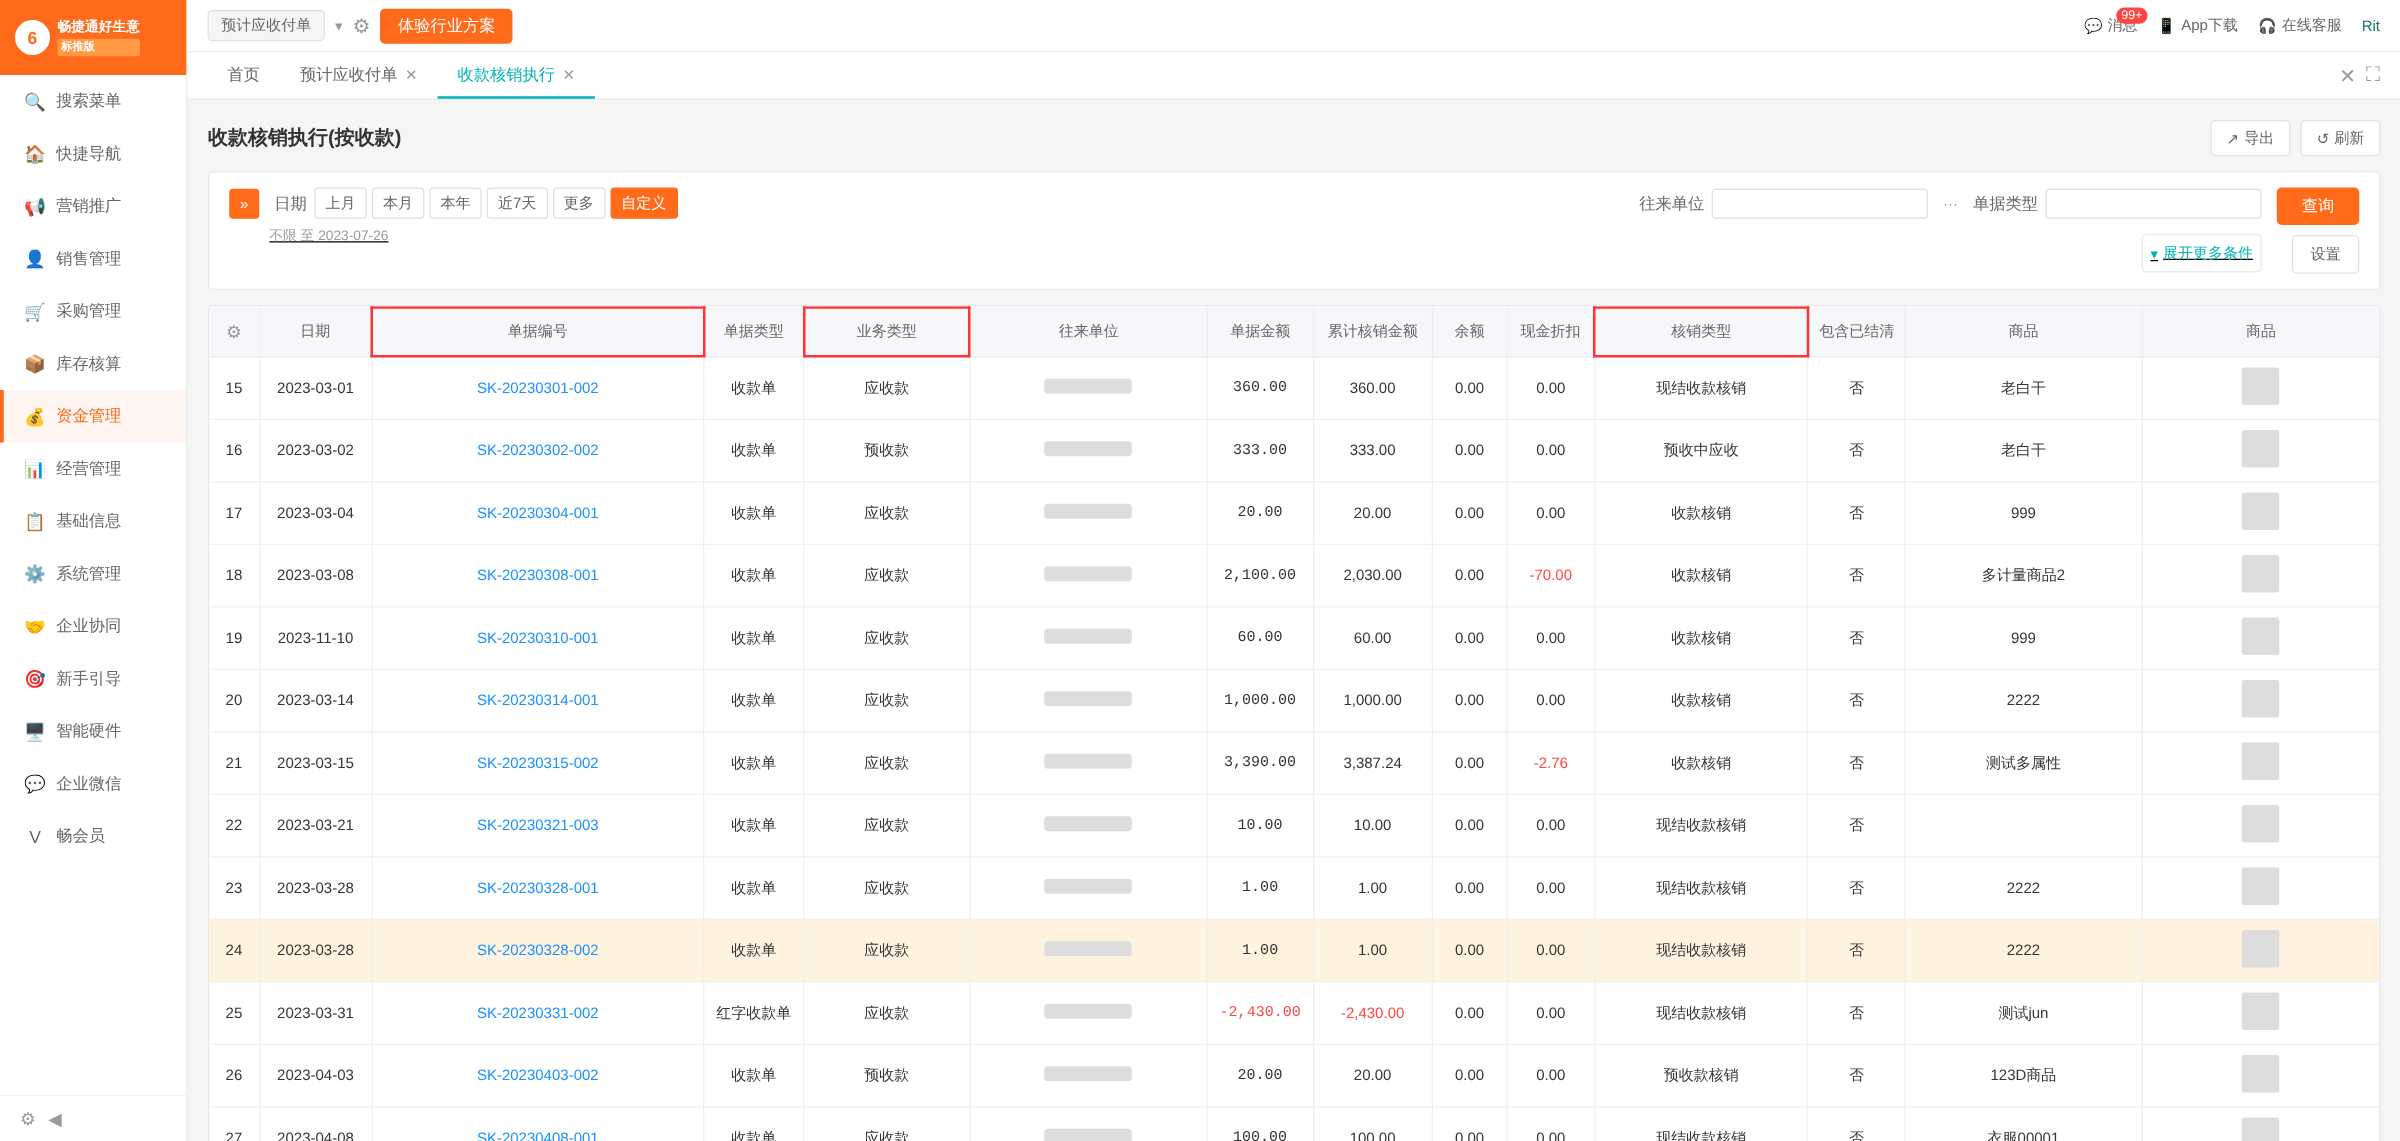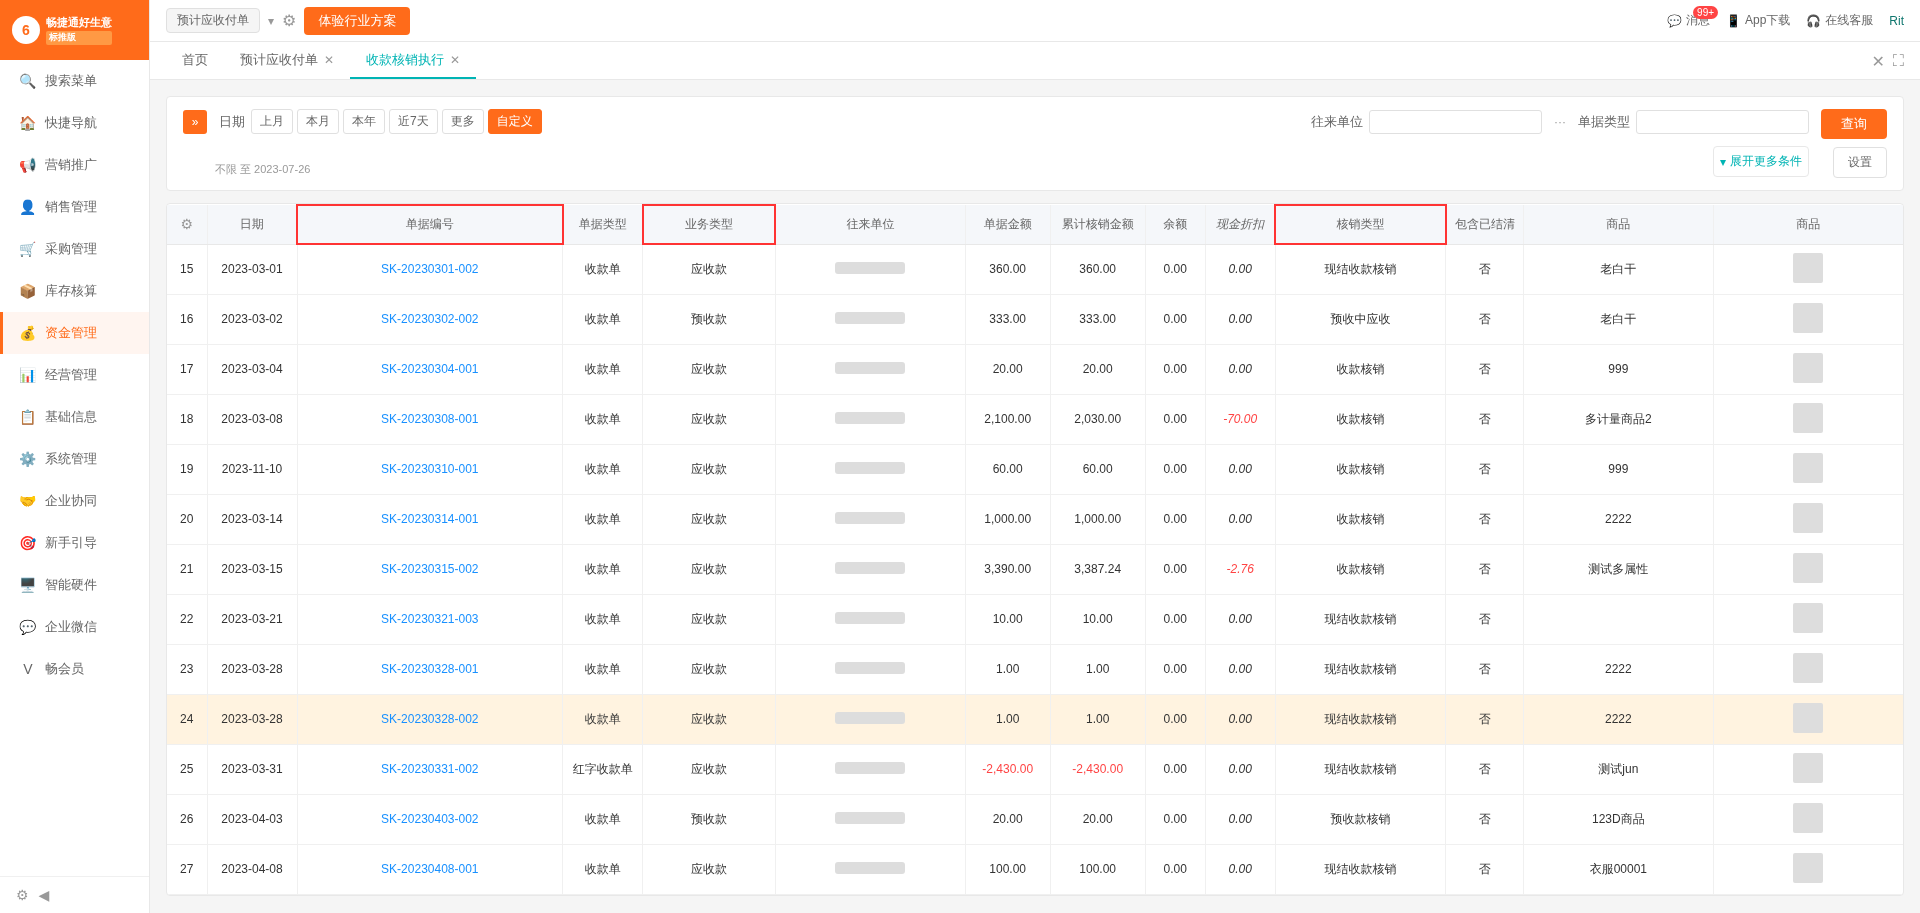--- a/index.html
+++ b/index.html
@@ -87,24 +87,24 @@
 
     
     .settings-icon { color: #999; cursor: pointer; font-size: 14px; }
 
     .no-col { width: 40px; }
     .date-col { width: 90px; }
     .docnum-col { min-width: 140px; }
     .doctype-col { width: 80px; }
     .biztype-col { min-width: 70px; }
     .partner-col { min-width: 100px; }
-    .amount-col { width: 85px; }
+    .amount-col { width: 85px; font-family: Liberation Mono, monospace; }
     .cumamt-col { width: 95px; }
     .balance-col { width: 60px; }
-    .discount-col { width: 70px; font-style: italic; }
+    .discount-col { width: 70px; }
     .writetype-col { min-width: 90px; }
     .incl-col { width: 70px; }
     .goods-col { min-width: 100px; }
 
     .blurred { color: transparent; background: #ddd; border-radius: 3px; display: inline-block; min-width: 70px; height: 12px; }
 
     .filter-section { display: flex; align-items: flex-start; gap: 0; }
     .filter-main { flex: 1; }
     .filter-actions { display: flex; flex-direction: column; align-items: flex-end; gap: 4px; margin-left: 12px; }
   </style>
@@ -229,20 +229,33 @@
       <span class="tab-close">✕</span>
     </div>
     <div class="tabbar-actions">
       <span class="tabbar-action">✕</span>
       <span class="tabbar-action">⛶</span>
     </div>
   </div>
 
   <div class="page-content">
 
+    <div class="page-header">
+      <h1 class="page-title">收款核销执行(按收款)</h1>
+      <div class="page-actions">
+        <button class="btn-export">
+          <span>↗</span>
+          <span>导出</span>
+        </button>
+        <button class="btn-refresh">
+          <span>↺</span>
+          <span>刷新</span>
+        </button>
+      </div>
+    </div>
 
     <div class="filter-panel">
       <div class="filter-section">
         <div class="filter-main">
           <div class="filter-row">
             <div class="filter-toggle">»</div>
             <div class="filter-group">
               <span class="filter-label">日期</span>
               <div class="filter-date-btns">
                 <button class="filter-date-btn">上月</button>
@@ -257,21 +270,21 @@
             <div class="filter-group">
               <span class="filter-label">往来单位</span>
               <input class="filter-input" placeholder="" style="">
             </div>
             <span class="filter-more">···</span>
             <div class="filter-group">
               <span class="filter-label">单据类型</span>
               <input class="filter-input" style="min-width: 160px;" placeholder="">
             </div>
           </div>
-          <div style="display:flex; align-items:flex-end; margin-top:6px;">
+          <div style="display:flex; align-items:flex-start; margin-top:6px;text-decoration:underline;">
             <span style="margin-left:32px; color:#999; font-size:11px;">不限 至 2023-07-26</span>
             <div style="flex:1"></div>
             <div class="filter-expand">
               <span>▾</span>
               <span>展开更多条件</span>
             </div>
           </div>
         </div>
         <div class="filter-actions">
           <button class="btn-query">查询</button>

